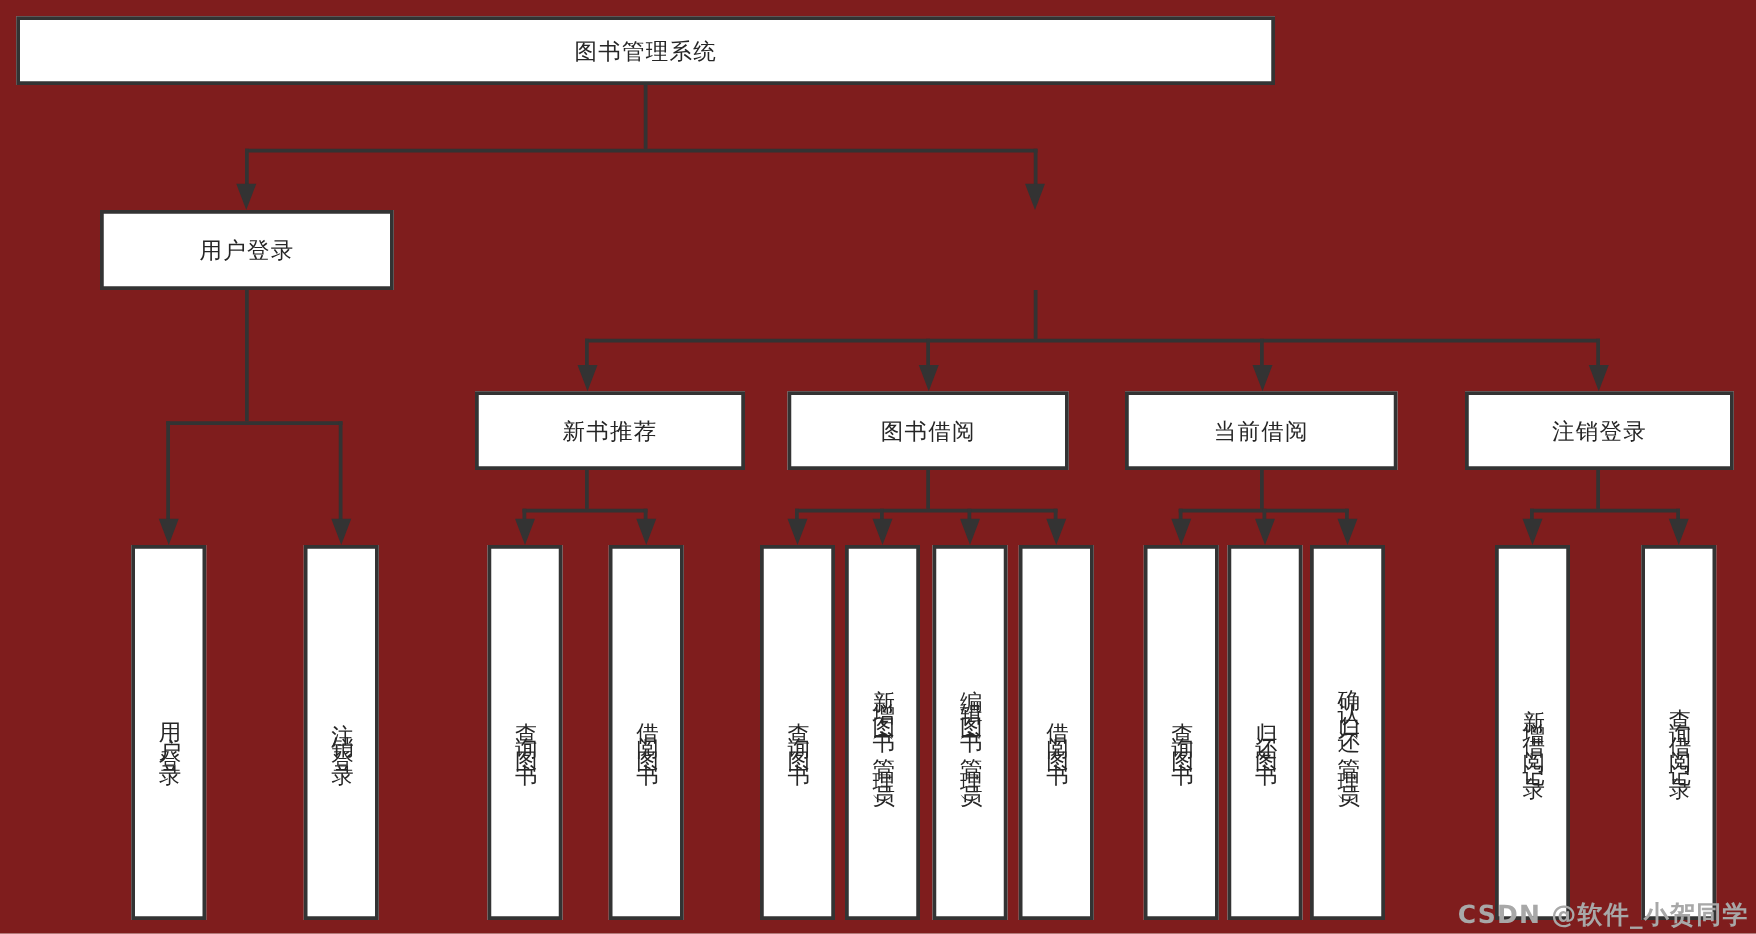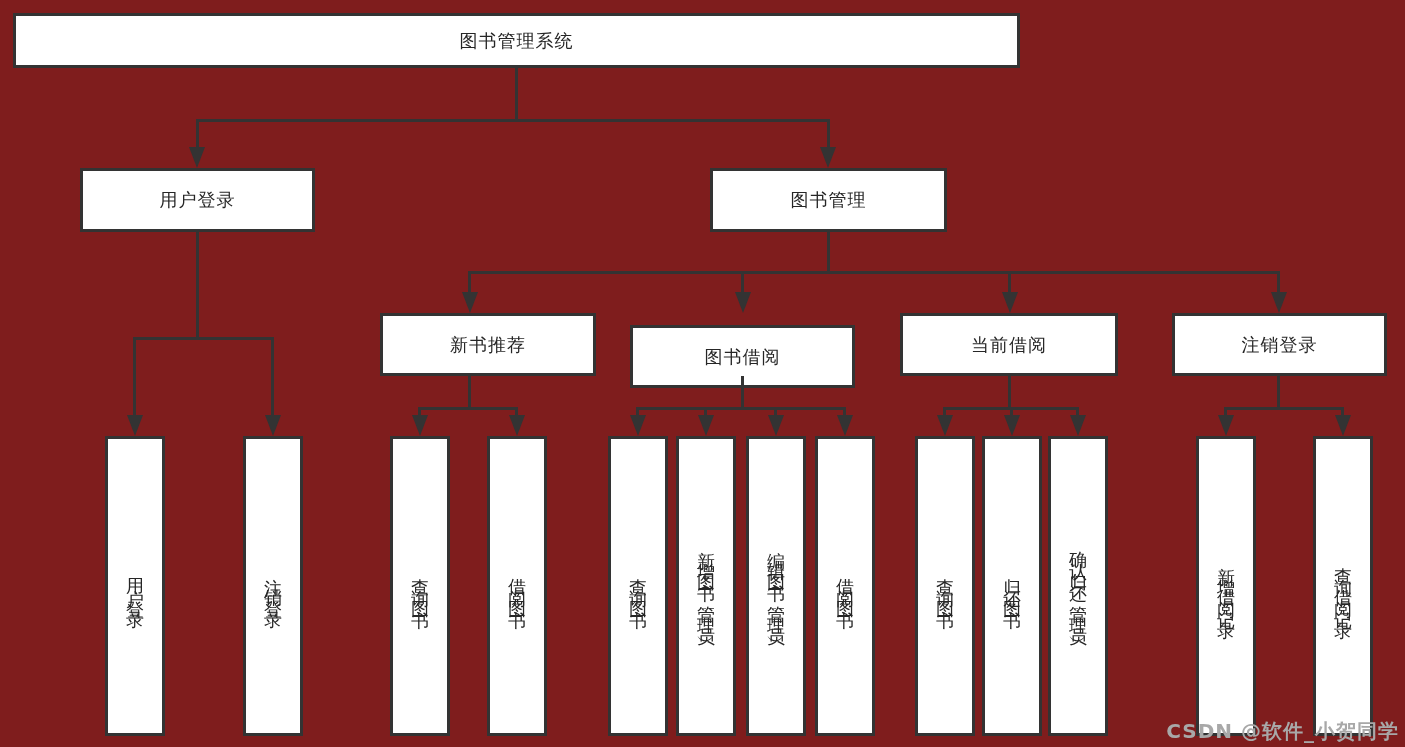--- a/index.html
+++ b/index.html
@@ -35,42 +35,41 @@
   <div class="node" style="left:13px;top:13px;width:1007px;height:55px;">图书管理系统</div>
 
   <div class="line" style="left:515px;top:68px;width:3px;height:51px;"></div>
   <div class="line" style="left:196px;top:119px;width:634px;height:3px;"></div>
   <div class="line" style="left:196px;top:119px;width:3px;height:30px;"></div>
   <div class="arrow" style="left:189px;top:147px;"></div>
   <div class="line" style="left:827px;top:119px;width:3px;height:30px;"></div>
   <div class="arrow" style="left:820px;top:147px;"></div>
 
   <div class="node" style="left:80px;top:168px;width:235px;height:64px;">用户登录</div>
-  <div class="node" style="left:710px;top:168px;width:237px;height:64px;">图书管理</div>
 
   <div class="line" style="left:196px;top:232px;width:3px;height:105px;"></div>
   <div class="line" style="left:133px;top:337px;width:141px;height:3px;"></div>
   <div class="line" style="left:133px;top:337px;width:3px;height:80px;"></div>
   <div class="arrow" style="left:127px;top:415px;"></div>
   <div class="line" style="left:271px;top:337px;width:3px;height:80px;"></div>
   <div class="arrow" style="left:265px;top:415px;"></div>
 
   <div class="line" style="left:827px;top:232px;width:3px;height:39px;"></div>
   <div class="line" style="left:468px;top:271px;width:812px;height:3px;"></div>
   <div class="line" style="left:468px;top:271px;width:3px;height:22px;"></div>
   <div class="arrow" style="left:462px;top:292px;"></div>
   <div class="line" style="left:741px;top:271px;width:3px;height:22px;"></div>
   <div class="arrow" style="left:735px;top:292px;"></div>
   <div class="line" style="left:1008px;top:271px;width:3px;height:22px;"></div>
   <div class="arrow" style="left:1002px;top:292px;"></div>
   <div class="line" style="left:1277px;top:271px;width:3px;height:22px;"></div>
   <div class="arrow" style="left:1271px;top:292px;"></div>
 
   <div class="node" style="left:380px;top:313px;width:216px;height:63px;">新书推荐</div>
-  <div class="node" style="left:630px;top:313px;width:225px;height:63px;margin-top:12px;">图书借阅</div>
+  <div class="node" style="left:630px;top:313px;width:225px;height:63px;">图书借阅</div>
   <div class="node" style="left:900px;top:313px;width:218px;height:63px;">当前借阅</div>
   <div class="node" style="left:1172px;top:313px;width:215px;height:63px;">注销登录</div>
 
   <div class="line" style="left:468px;top:376px;width:3px;height:31px;"></div>
   <div class="line" style="left:418px;top:407px;width:100px;height:3px;"></div>
   <div class="line" style="left:418px;top:407px;width:3px;height:10px;"></div>
   <div class="arrow" style="left:412px;top:415px;"></div>
   <div class="line" style="left:515px;top:407px;width:3px;height:10px;"></div>
   <div class="arrow" style="left:509px;top:415px;"></div>
 

